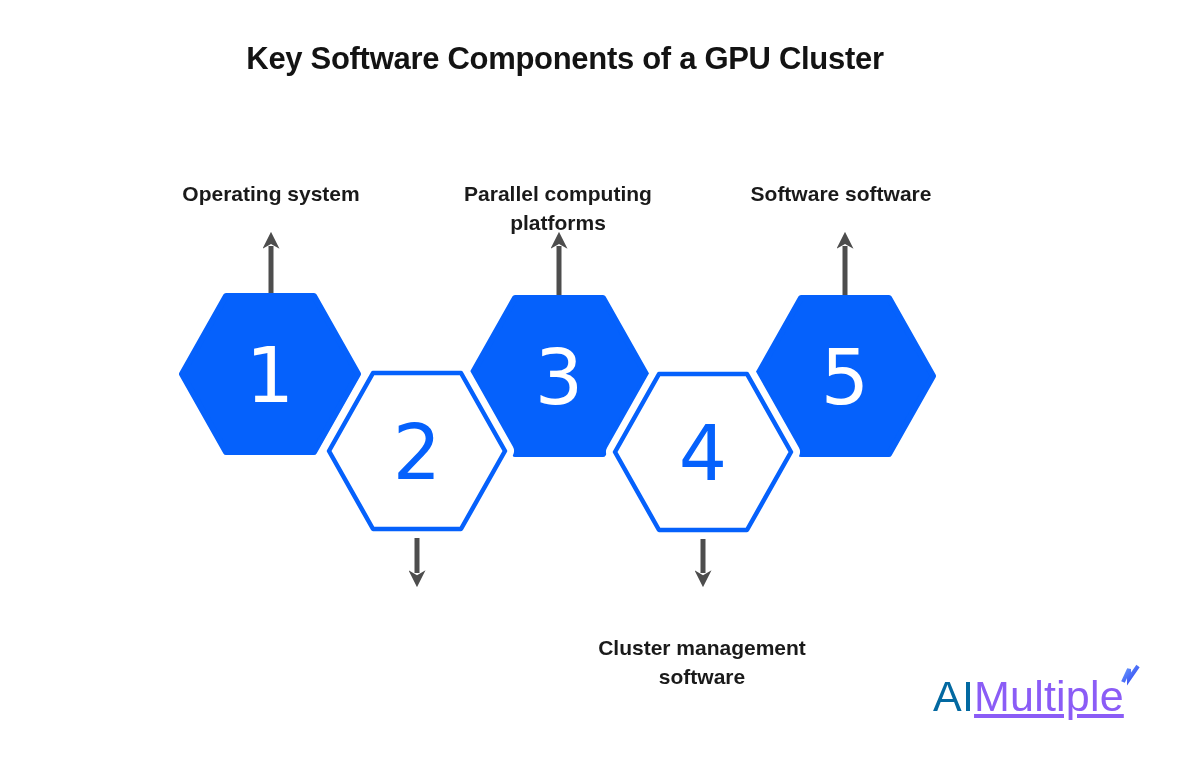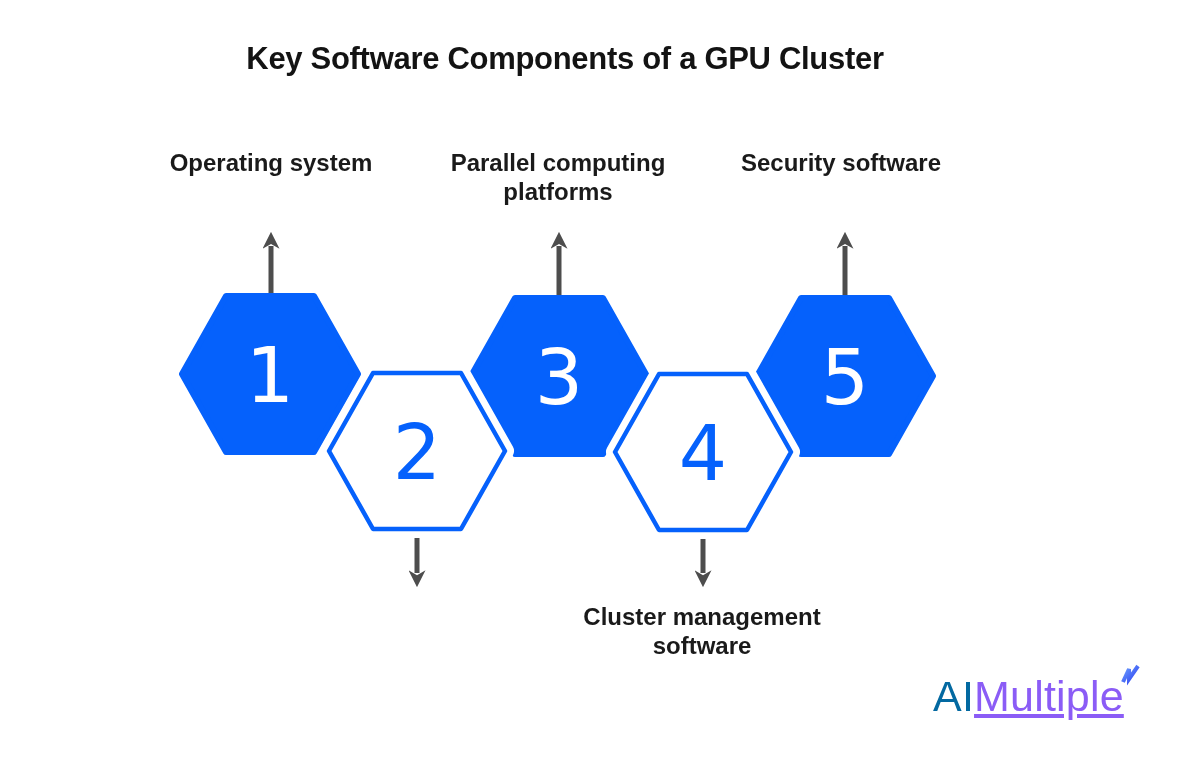--- a/index.html
+++ b/index.html
@@ -26,24 +26,25 @@
     font-size: 31px;
     line-height: 38px;
     font-weight: 700;
     letter-spacing: -0.3px;
     color: #131313;
   }
   .hex-label {
     position: absolute;
     width: 250px;
     text-align: center;
-    font-size: 24px;
+    font-size: 21px;
     line-height: 29px;
     font-weight: 700;
     color: #1a1a1a;
+    margin-top: 31px;
   }
   .label-1 { left: 146px; top: 148px; }
   .label-3 { left: 433px; top: 148px; }
   .label-5 { left: 716px; top: 148px; }
   .label-2 { left: 293px; top: 602px; }
   .label-4 { left: 577px; top: 602px; }
 
   .diagram-svg {
     position: absolute;
     left: 0;
@@ -76,21 +77,21 @@
 </style>
 </head>
 <body>
 
 <div class="canvas">
 
   <h1 class="page-title">Key Software Components of a GPU Cluster</h1>
 
   <div class="hex-label label-1">Operating system</div>
   <div class="hex-label label-3">Parallel computing platforms</div>
-  <div class="hex-label label-5">Security software</div>
+  <div class="hex-label label-5">Software software</div>
   <div class="hex-label label-4">Cluster management software</div>
 
   <svg class="diagram-svg" width="1200" height="768" viewBox="0 0 1200 768">
     <defs>
       <marker id="arrowhead" viewBox="0 0 12 12" refX="2" refY="6" markerWidth="17" markerHeight="17" markerUnits="userSpaceOnUse" orient="auto">
         <path d="M0,0 L12,6 L0,12 L3.5,6 Z" fill="#4d4d4d"></path>
       </marker>
     </defs>
 
     <line x1="271" y1="296" x2="271" y2="246" stroke="#4d4d4d" stroke-width="5" marker-end="url(#arrowhead)"></line>

